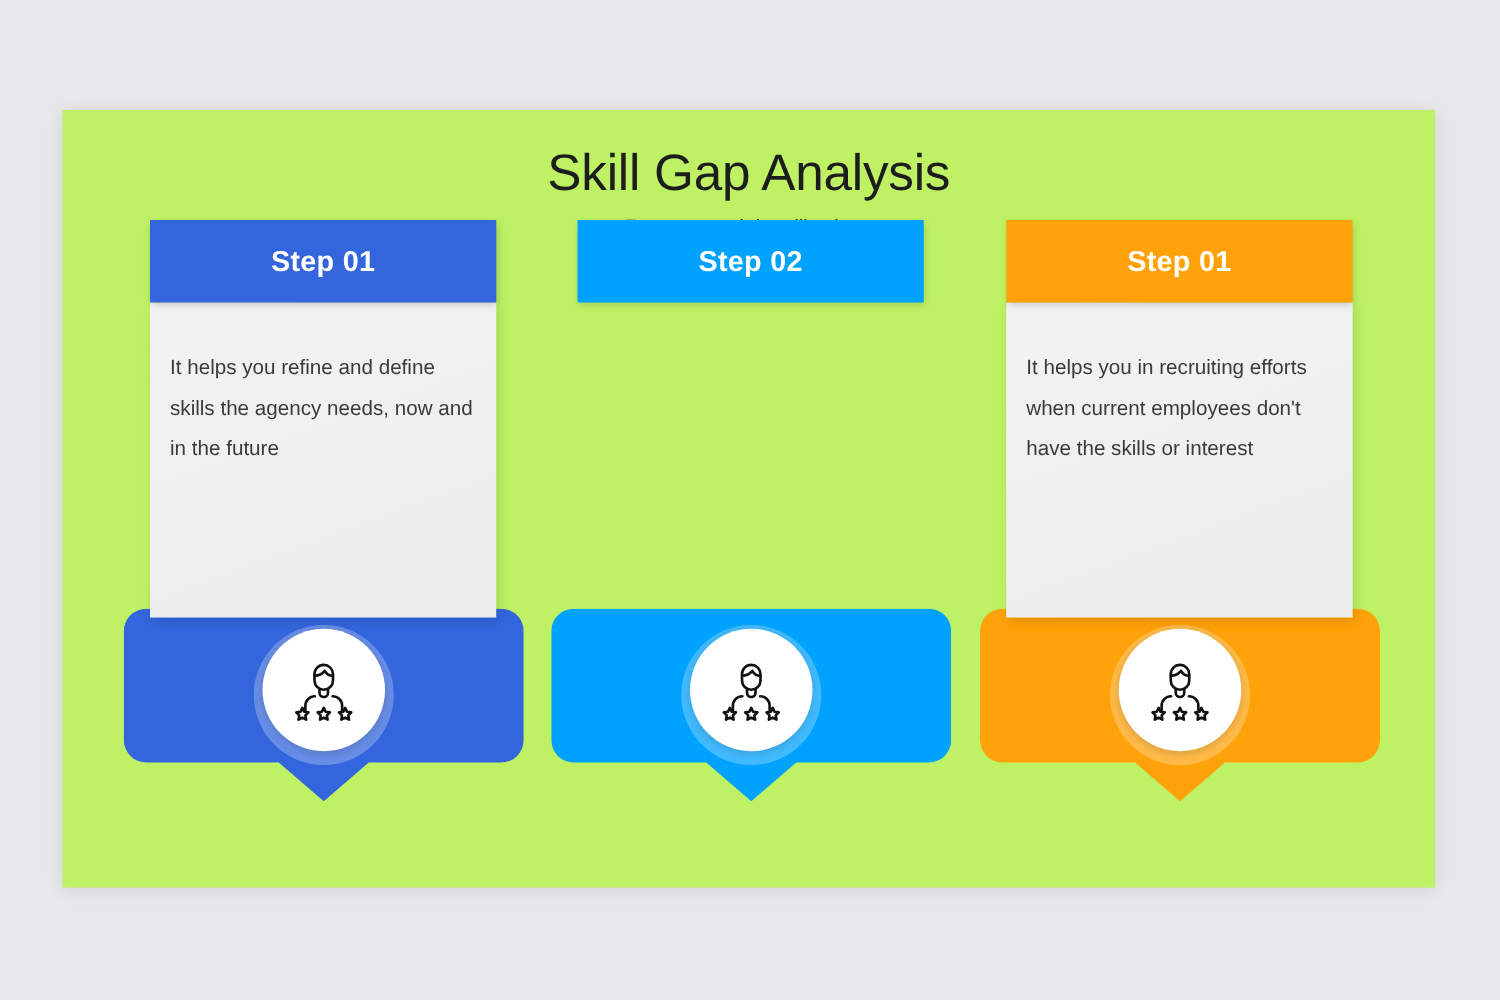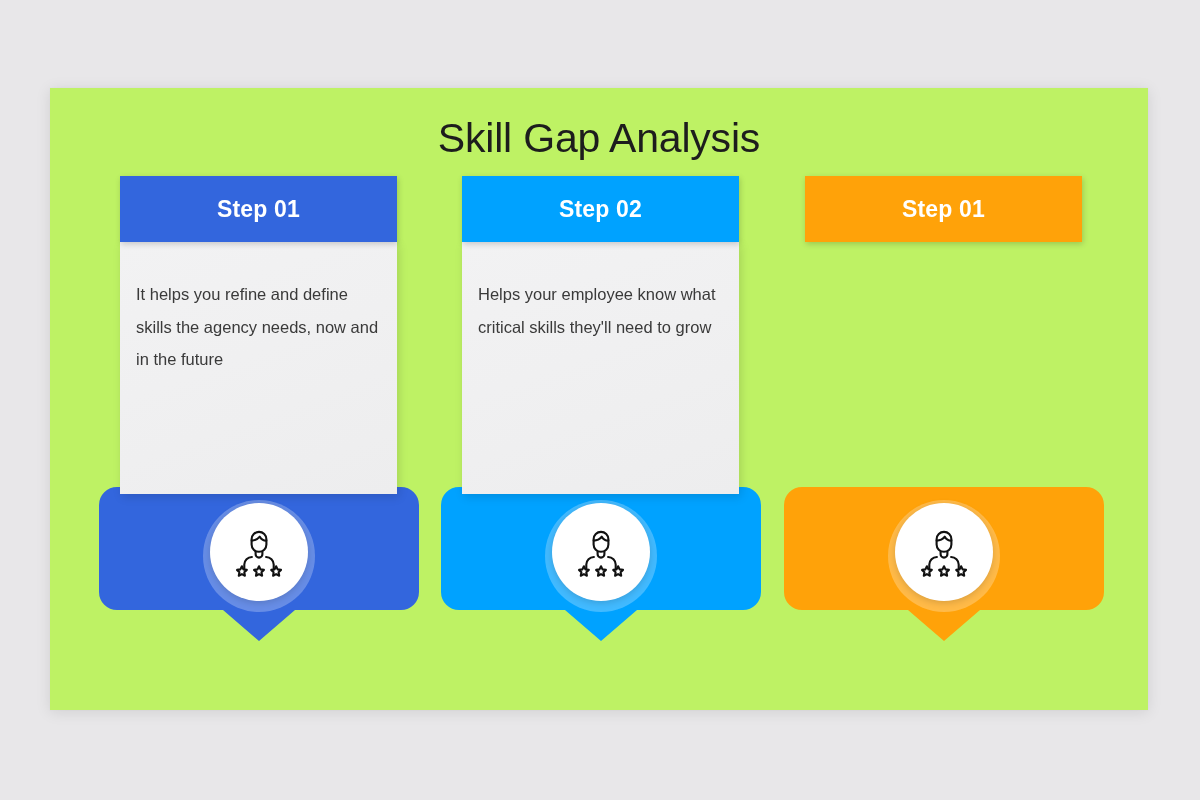--- a/index.html
+++ b/index.html
@@ -191,23 +191,20 @@
 
   <div class="column" id="col-1">
 
     <div class="ribbon">
       <svg viewBox="0 0 320 154" xmlns="http://www.w3.org/2000/svg">
         <path class="ribbon-fill" d="M18,0 H302 A18,18 0 0 1 320,18 V105 A18,18 0 0 1 302,123
                  H196 L160,154 L124,123 H18 A18,18 0 0 1 0,105 V18 A18,18 0 0 1 18,0 Z" fill="#00a2ff"></path>
       </svg>
     </div>
 
-    <div class="panel">
-      <div class="panel-text">Helps your employee know what critical skills they'll need to grow</div>
-    </div>
 
     <div class="header-bar" style="background: rgb(0, 162, 255);">
       <span class="header-label">Step 02</span>
     </div>
 
     <div class="badge">
       <div class="badge-halo"></div>
       <div class="badge-disc">
         <svg width="58" height="58" viewBox="0 0 58 58" xmlns="http://www.w3.org/2000/svg">
           <g fill="none" stroke="#111111" stroke-width="2.1" stroke-linecap="round" stroke-linejoin="round">
@@ -227,20 +224,23 @@
 
   <div class="column" id="col-2">
 
     <div class="ribbon">
       <svg viewBox="0 0 320 154" xmlns="http://www.w3.org/2000/svg">
         <path class="ribbon-fill" d="M18,0 H302 A18,18 0 0 1 320,18 V105 A18,18 0 0 1 302,123
                  H196 L160,154 L124,123 H18 A18,18 0 0 1 0,105 V18 A18,18 0 0 1 18,0 Z" fill="#ffa209"></path>
       </svg>
     </div>
 
+    <div class="panel">
+      <div class="panel-text">It helps you in recruiting efforts when current employees don't have the skills or interest</div>
+    </div>
 
     <div class="header-bar" style="background: rgb(255, 162, 9);">
       <span class="header-label">Step 01</span>
     </div>
 
     <div class="badge">
       <div class="badge-halo"></div>
       <div class="badge-disc">
         <svg width="58" height="58" viewBox="0 0 58 58" xmlns="http://www.w3.org/2000/svg">
           <g fill="none" stroke="#111111" stroke-width="2.1" stroke-linecap="round" stroke-linejoin="round">

